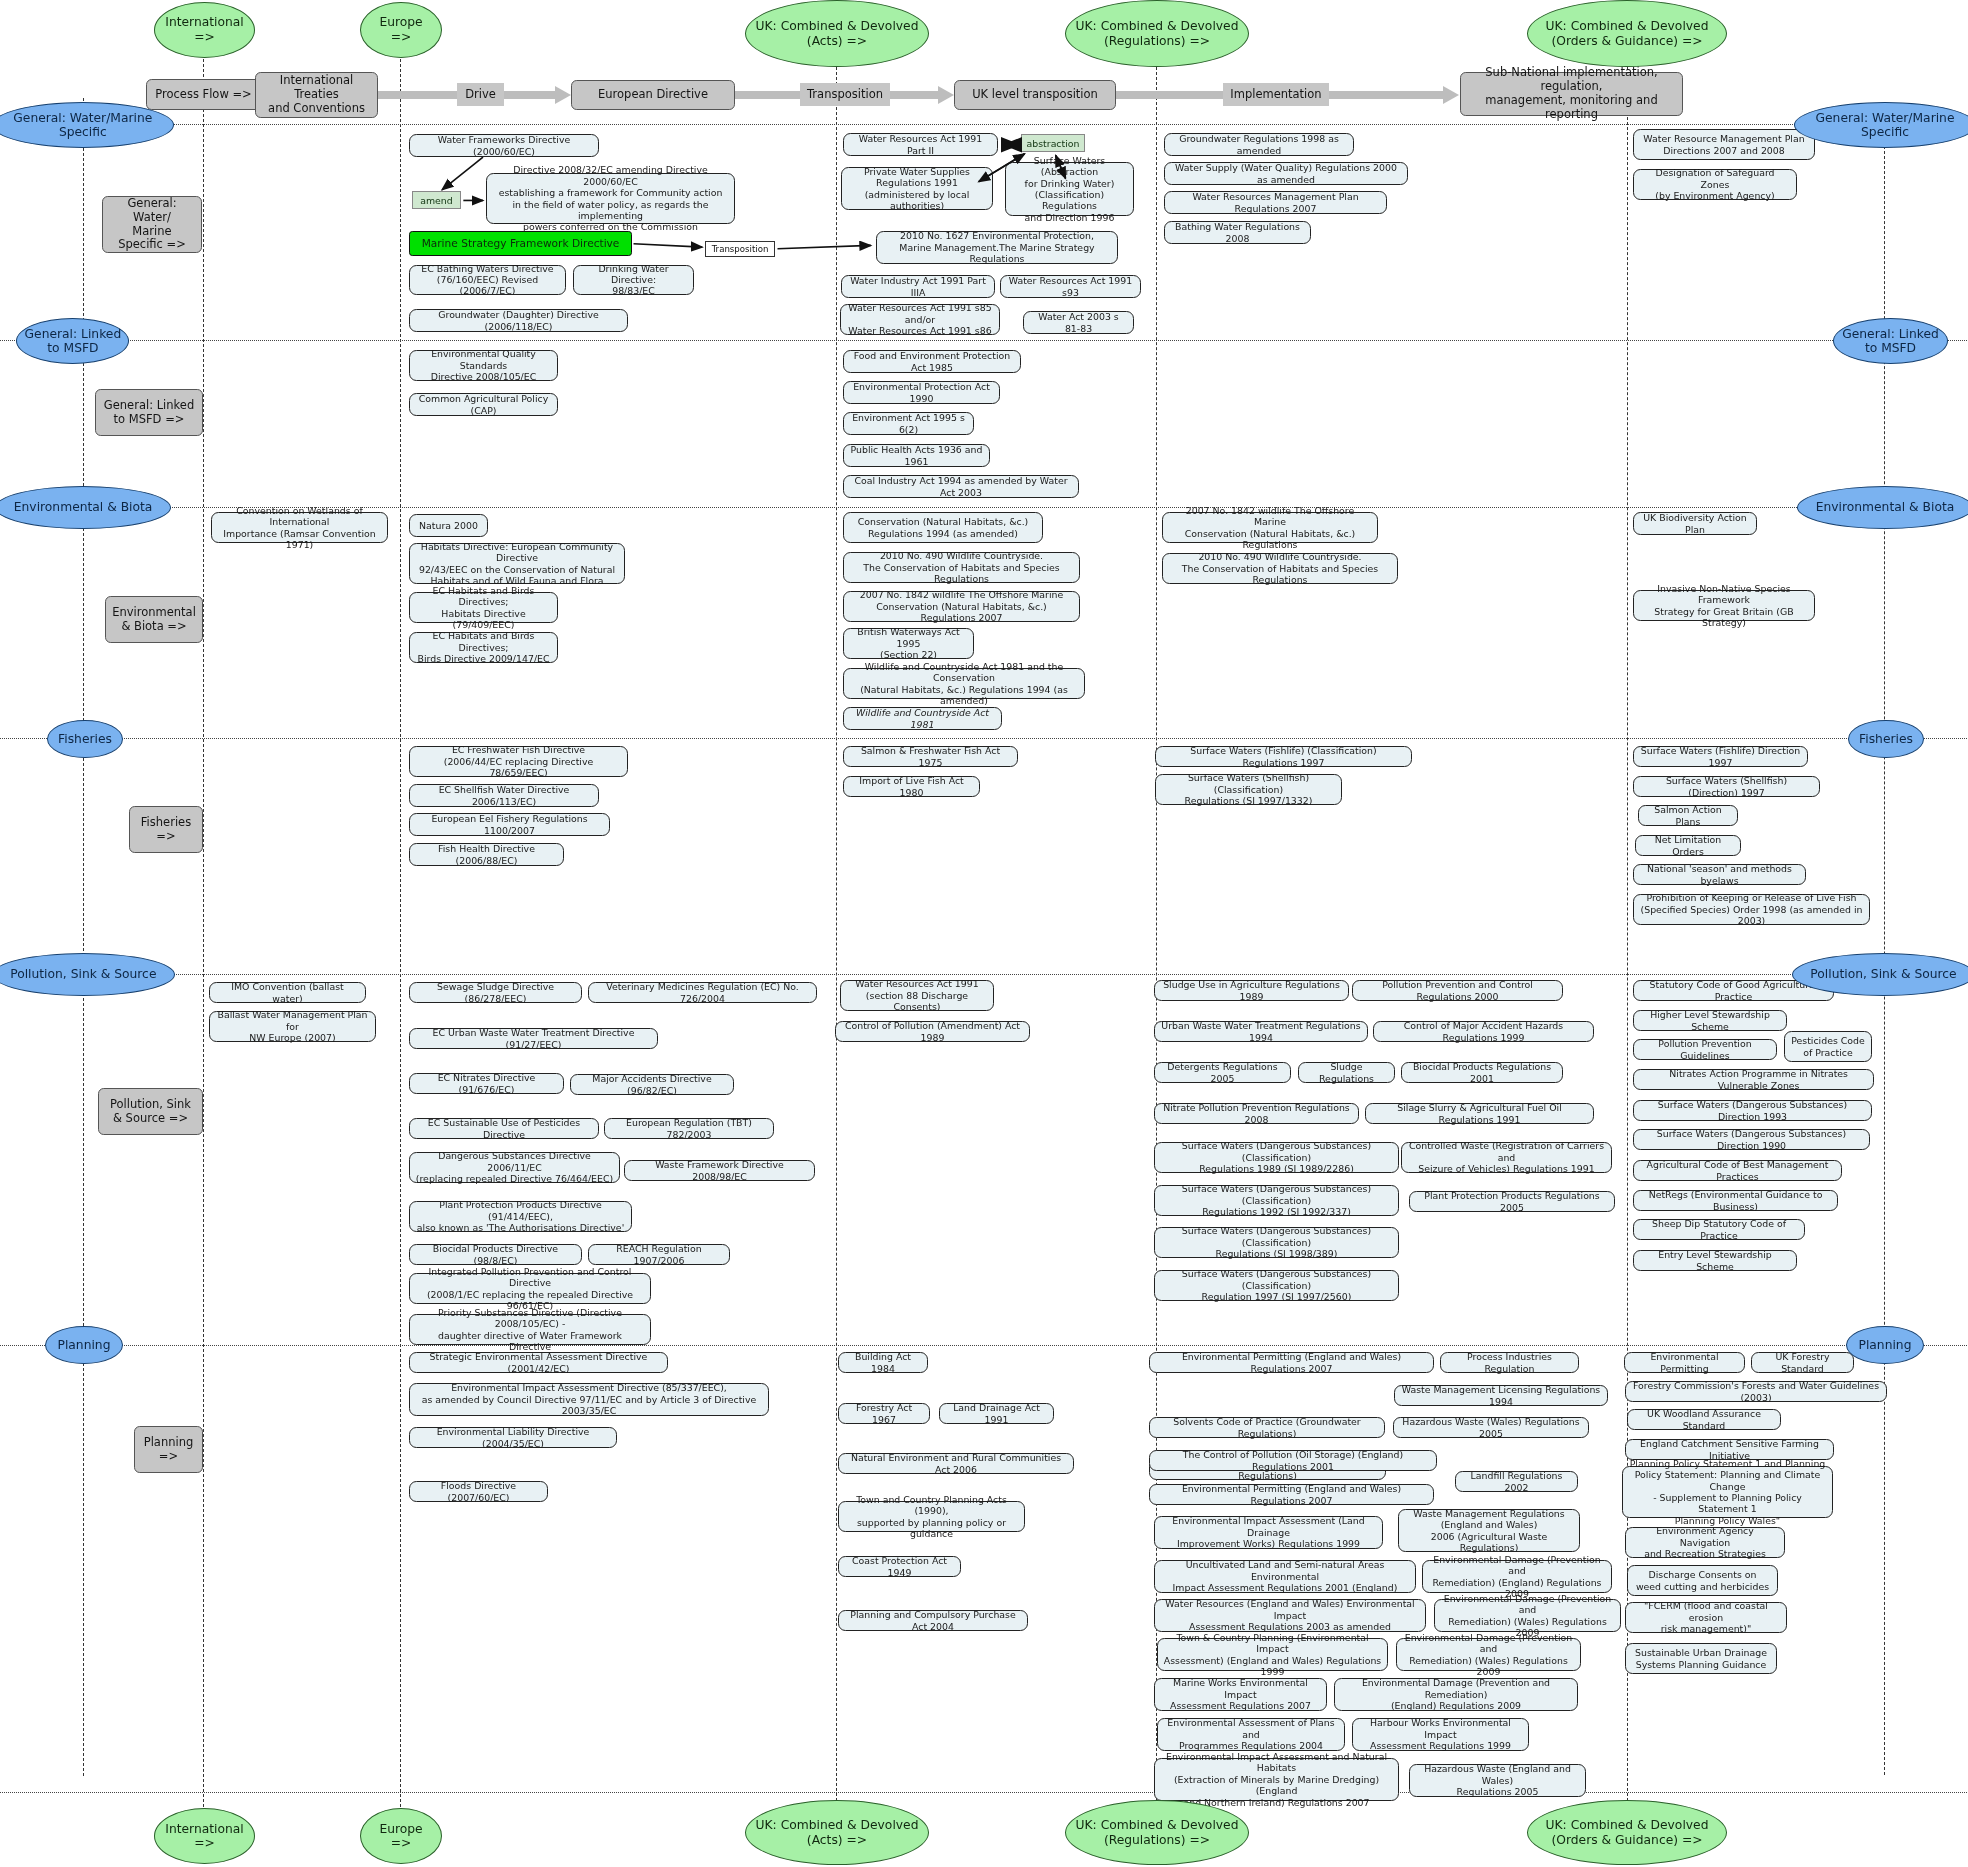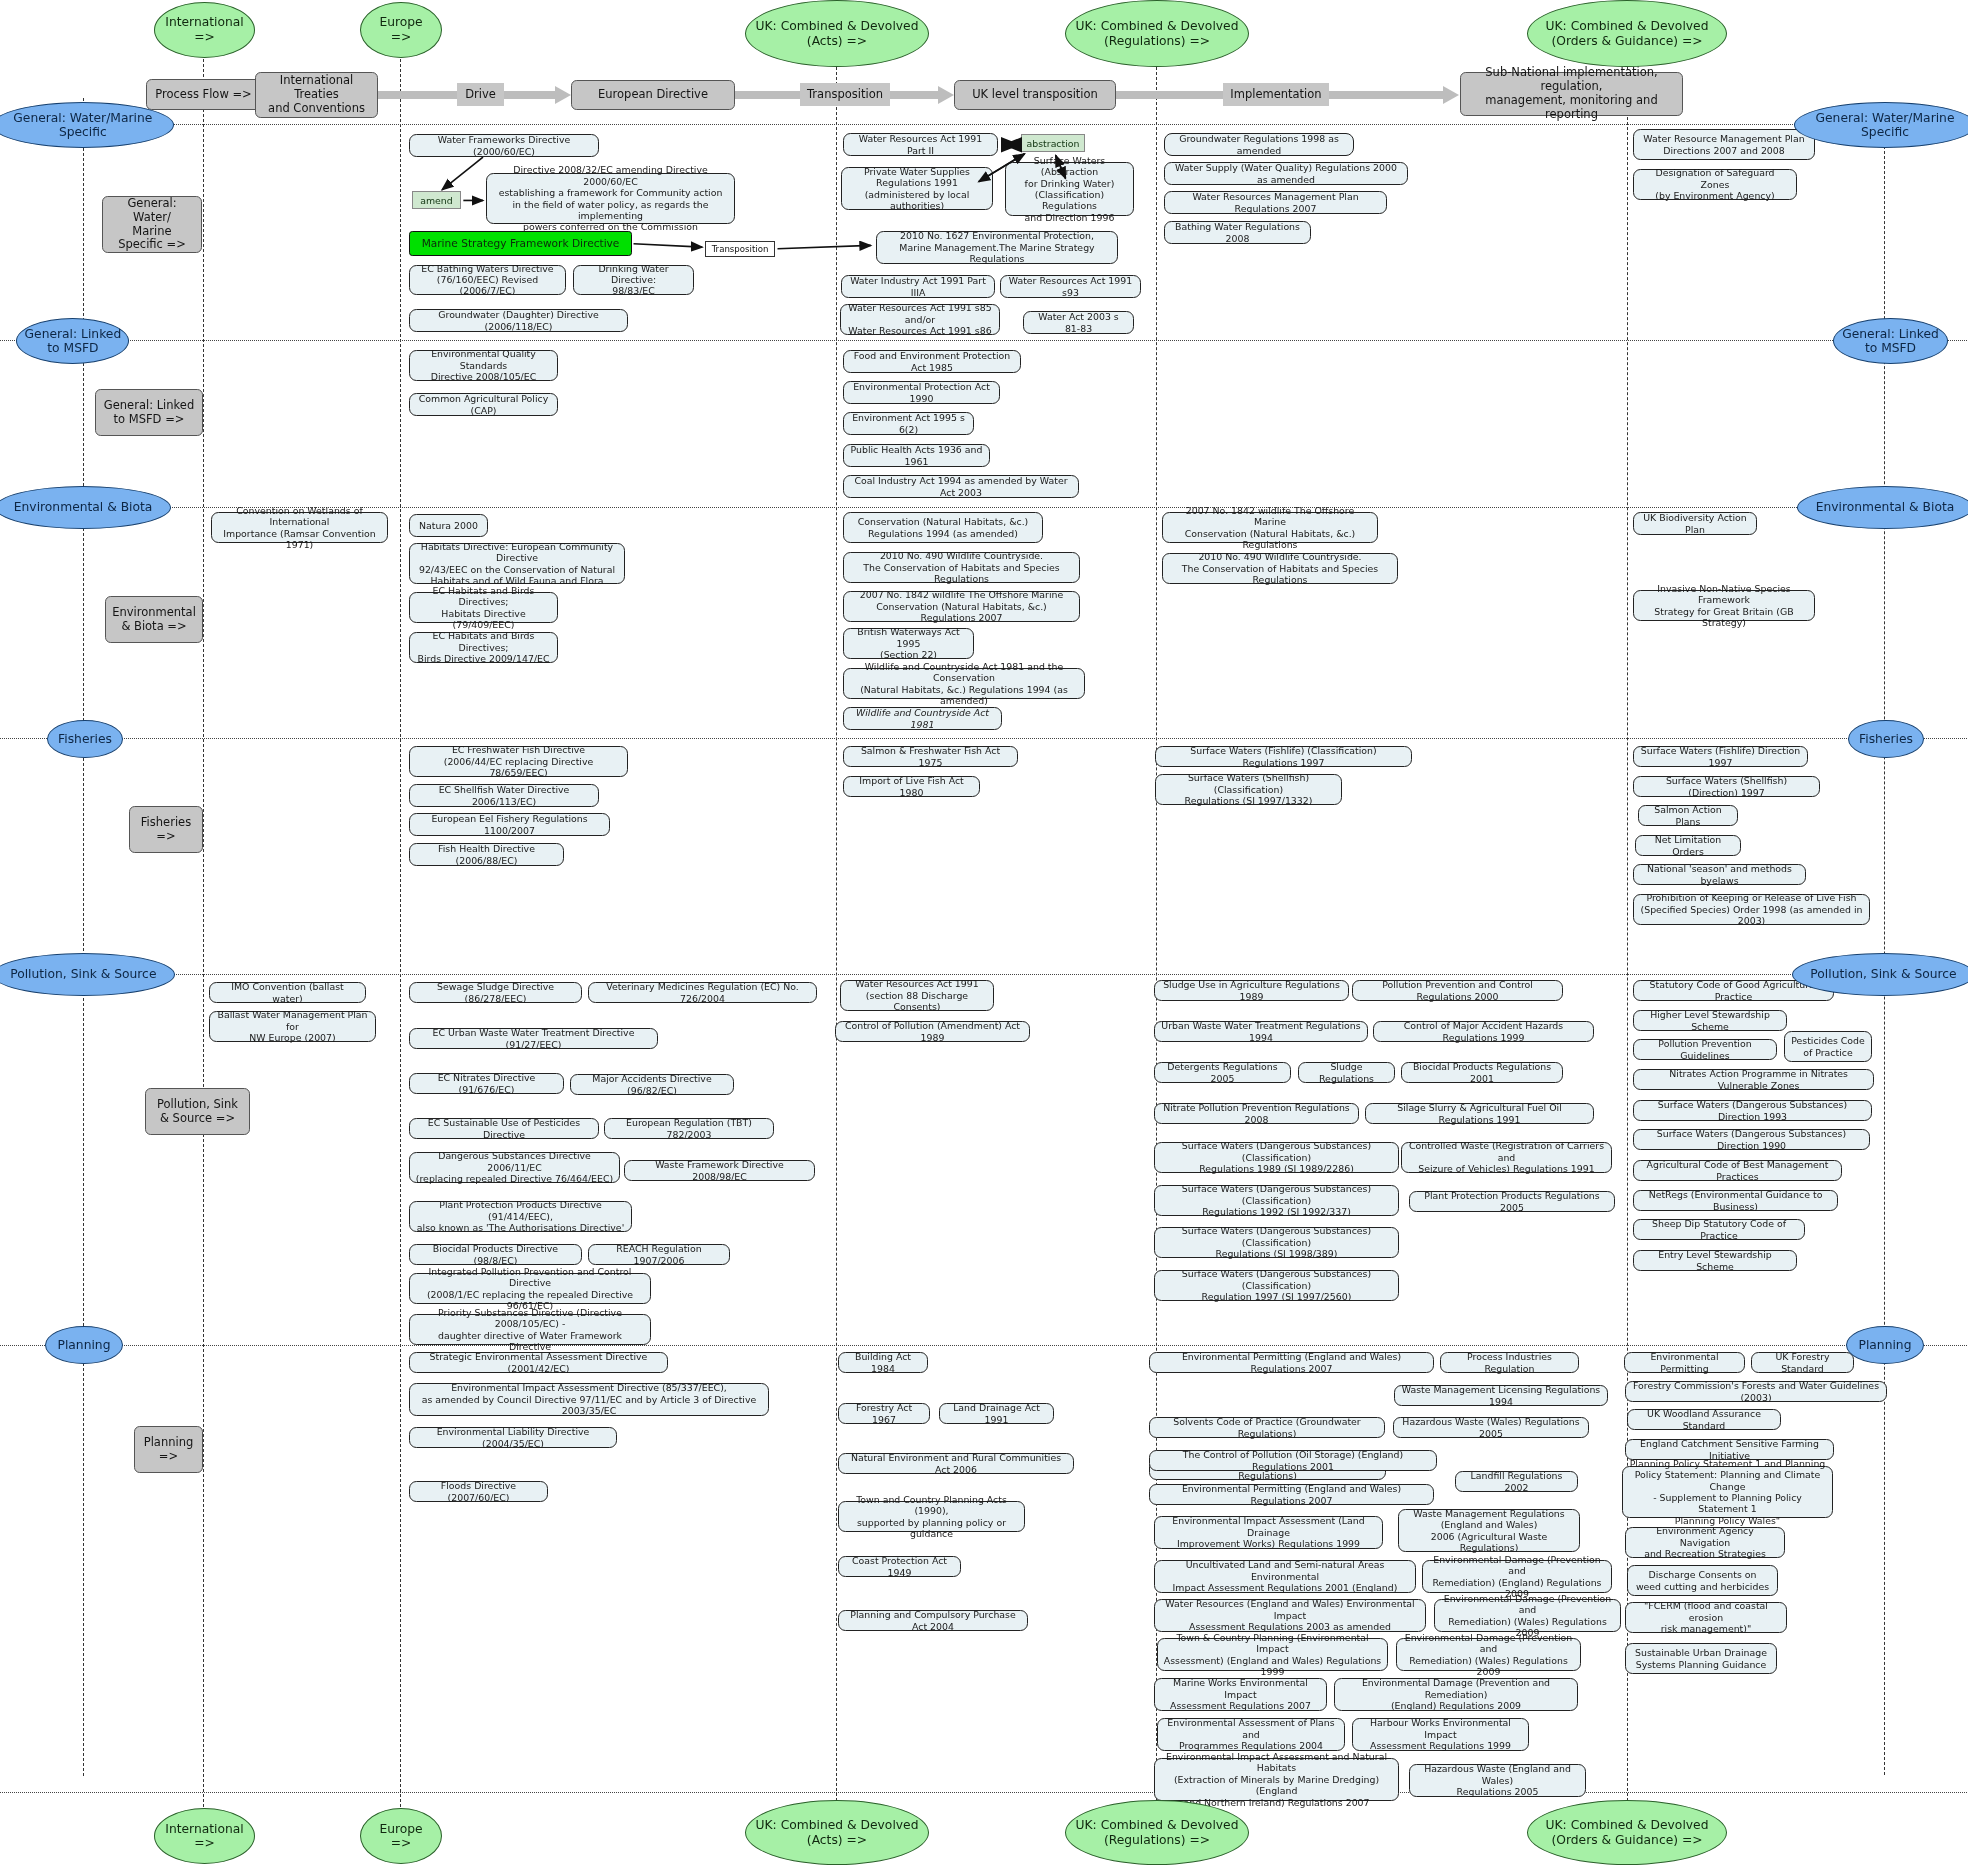--- a/index.html
+++ b/index.html
@@ -282,21 +282,21 @@
 to MSFD =&gt;</span>
   </div>
   <div class="gbox" style="left:105px; top:596px; width:98px; height:47px;">
     <span style="white-space:pre-line">Environmental
 &amp; Biota =&gt;</span>
   </div>
   <div class="gbox" style="left:129px; top:806px; width:74px; height:47px;">
     <span style="white-space:pre-line">Fisheries
 =&gt;</span>
   </div>
-  <div class="gbox" style="left:98px; top:1088px; width:105px; height:47px;margin-left:47px;">
+  <div class="gbox" style="left:98px; top:1088px; width:105px; height:47px;">
     <span style="white-space:pre-line">Pollution, Sink
 &amp; Source =&gt;</span>
   </div>
   <div class="gbox" style="left:134px; top:1426px; width:69px; height:47px;">
     <span style="white-space:pre-line">Planning
 =&gt;</span>
   </div>
 
   <div class="gbox" style="left:146px; top:79px; width:115px; height:31px;">
     <span>Process Flow =&gt;</span>
@@ -402,21 +402,21 @@
     <span style="white-space:pre-line">Water Resources Act 1991 s93</span>
     </div>
   <div class="nbox" style="left:840px; top:304px; width:160px; height:31px;">
     <span style="white-space:pre-line">Water Resources Act 1991 s85 and/or
 Water Resources Act 1991 s86</span>
     </div>
   <div class="nbox" style="left:1023px; top:311px; width:111px; height:23px;">
     <span style="white-space:pre-line">Water Act 2003 s 81-83</span>
     </div>
 
-  <div class="nbox" style="left:1164px; top:133px; width:190px; height:23px;border-radius:8px;">
+  <div class="nbox" style="left:1164px; top:133px; width:190px; height:23px;">
     <span style="white-space:pre-line">Groundwater Regulations 1998 as amended</span>
     </div>
   <div class="nbox" style="left:1164px; top:162px; width:244px; height:23px;">
     <span style="white-space:pre-line">Water Supply (Water Quality) Regulations 2000 as amended</span>
     </div>
   <div class="nbox" style="left:1164px; top:191px; width:223px; height:23px;">
     <span style="white-space:pre-line">Water Resources Management Plan Regulations 2007</span>
     </div>
   <div class="nbox" style="left:1164px; top:221px; width:147px; height:23px;">
     <span style="white-space:pre-line">Bathing Water Regulations 2008</span>

